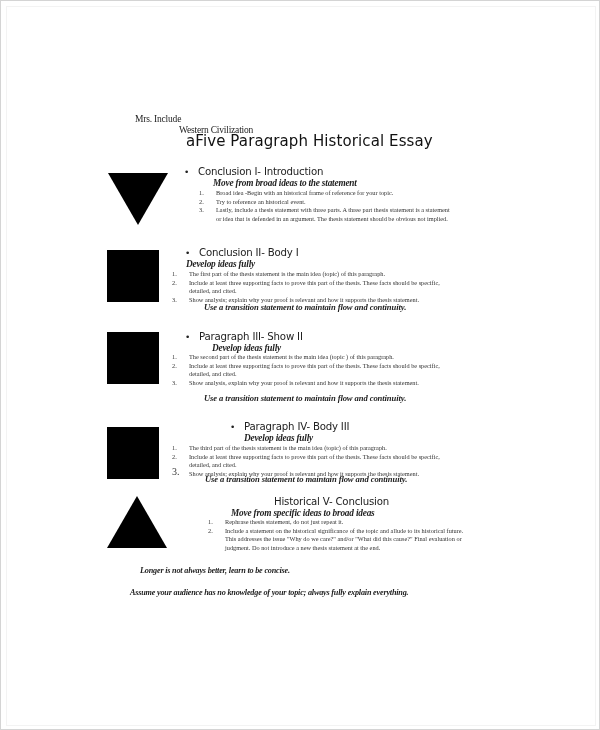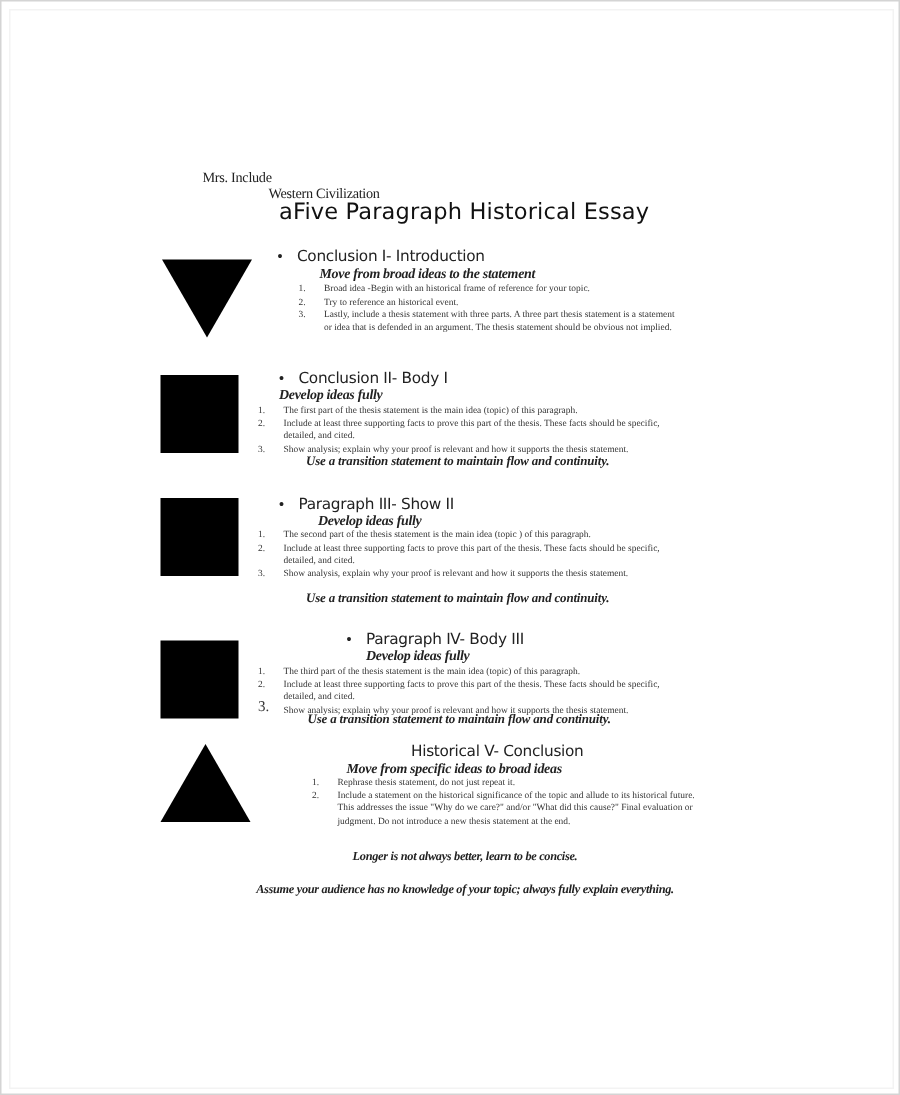--- a/index.html
+++ b/index.html
@@ -25,21 +25,21 @@
   .square { width: 52px; height: 52px; background: #000; }
 
   .heading { font-size: 10.2px; letter-spacing: -0.2px; white-space: nowrap; }
   .bullet { display: inline-block; width: 14px; font-size: 9px; }
   .sub { font-size: 9.3px; font-style: italic; font-weight: bold; white-space: nowrap; letter-spacing: -0.2px; }
   .items { font-size: 6.3px; line-height: 8.6px; color: #333; }
   .item { position: relative; padding-left: 17px; }
   .item .num { position: absolute; left: 0; top: 0; }
   .item.big-num .num { font-size: 10px; top: -2px; }
   .transition { font-size: 8.6px; font-style: italic; font-weight: bold; white-space: nowrap; letter-spacing: -0.1px; }
-  .closing { font-size: 8.2px; font-style: italic; font-weight: bold; white-space: nowrap; text-align: center; letter-spacing: -0.2px; }
+  .closing { font-size: 8.2px; font-style: italic; font-weight: bold; white-space: nowrap; letter-spacing: -0.2px; }
 </style>
 </head>
 <body>
 
 <div class="page-frame">
   <div class="page-inner"></div>
 </div>
 
 <div class="abs serif header-line" style="left:135px; top:114px;">Mrs. Include</div>
 <div class="abs serif header-line" style="left:135px; top:125px;margin-left:44px;">Western Civilization</div>

